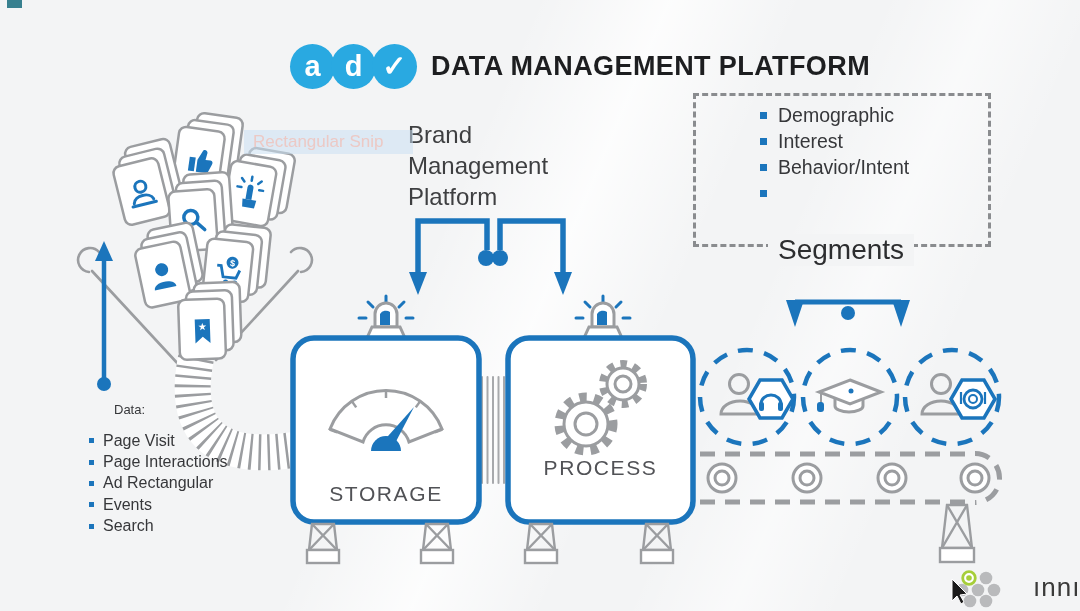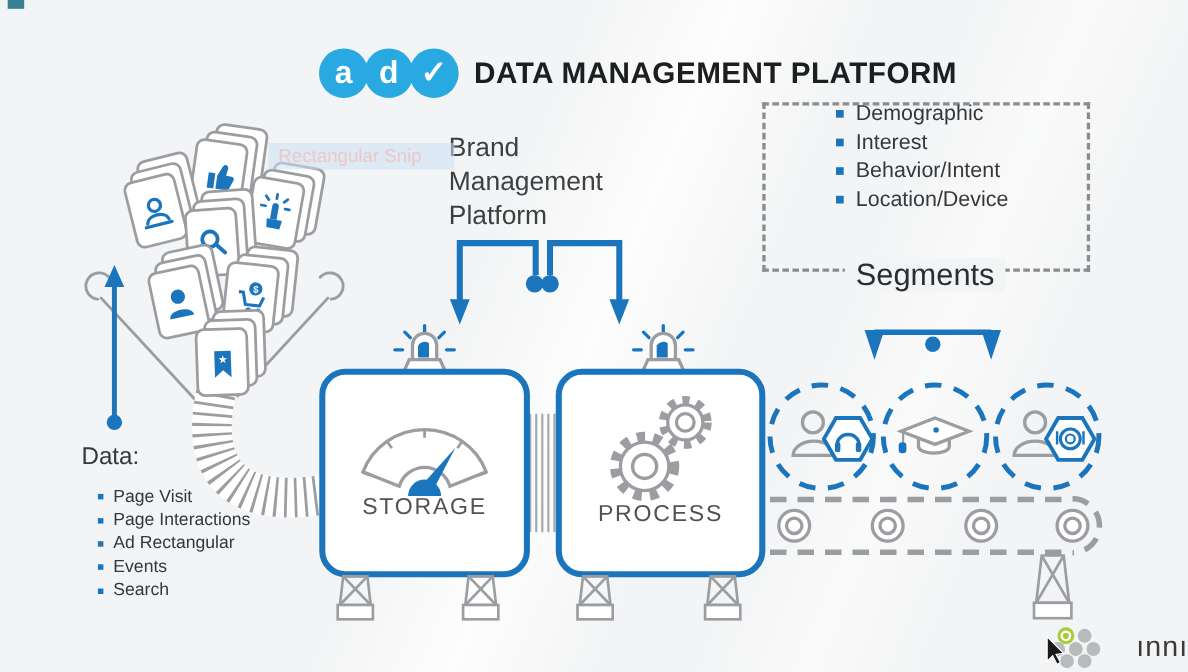--- a/index.html
+++ b/index.html
@@ -27,34 +27,34 @@
 
   
   .snip-bar{left:244px;top:130px;width:160px;height:24px;background:rgba(202,224,242,.55);
     color:#ecc9c5;font-size:17px;line-height:24px;padding-left:9px;z-index:4;}
 
   
   .dmp-label{left:408px;top:119px;font-size:24px;line-height:31px;color:#3e3f41;white-space:pre-line;z-index:2;}
 
   
   .seg-box{left:693px;top:93px;width:292px;height:148px;border:3px dashed #8a8c8f;z-index:2;}
-  .seg-items{left:760px;top:90px;z-index:2;text-align:right;}
+  .seg-items{left:760px;top:102px;z-index:2;text-align:right;}
   .seg-item{display:flex;align-items:center;height:26px;font-size:19.5px;color:#36373a;}
   .sq{width:7px;height:7px;background:#1b75bc;margin-right:11px;flex:0 0 auto;}
   .seg-title{left:768px;top:234px;font-size:28px;color:#2c2d2f;background:#f3f4f5;padding:0 10px;z-index:3;text-align:center;}
 
   
   .data-panel{left:74px;top:402px;z-index:2;color:#36373a;}
-  .data-heading{font-size:22px;margin-bottom:13px;}
+  .data-heading{font-size:13px;margin-bottom:13px;margin-left:40px;}
   .data-item{display:flex;align-items:center;height:21.4px;font-size:16px;padding-left:15px;}
   .sq-s{width:5px;height:5px;background:#1b75bc;margin-right:9px;flex:0 0 auto;}
 
   
   .machine-label{text-align:center;font-size:21px;letter-spacing:1.6px;color:#515256;z-index:2;}
-  .lbl-storage{left:293px;width:186px;top:449px;}
+  .lbl-storage{left:293px;width:186px;top:482px;}
   .lbl-process{left:508px;width:185px;top:456px;}
 
   
   .brand-text{left:997px;top:572px;font-size:26px;color:#3a3a39;letter-spacing:1px;z-index:2;margin-left:36px;}
 </style>
 </head>
 <body>
 
 <svg id="diagram-svg" width="1080" height="611" viewBox="0 0 1080 611">
 
@@ -367,21 +367,20 @@
   <div class="seg-item">
       <span class="sq"></span>
       <span>Interest</span>
     </div>
   <div class="seg-item">
       <span class="sq"></span>
       <span>Behavior/Intent</span>
     </div>
   <div class="seg-item">
       <span class="sq"></span>
-      <span>Location/Device</span>
     </div>
 </div>
 <div class="abs seg-title">Segments</div>
 
 <div class="abs data-panel">
   <div class="data-heading">Data:</div>
   <div class="data-item">
       <span class="sq-s"></span>
       <span>Page Visit</span>
     </div>

